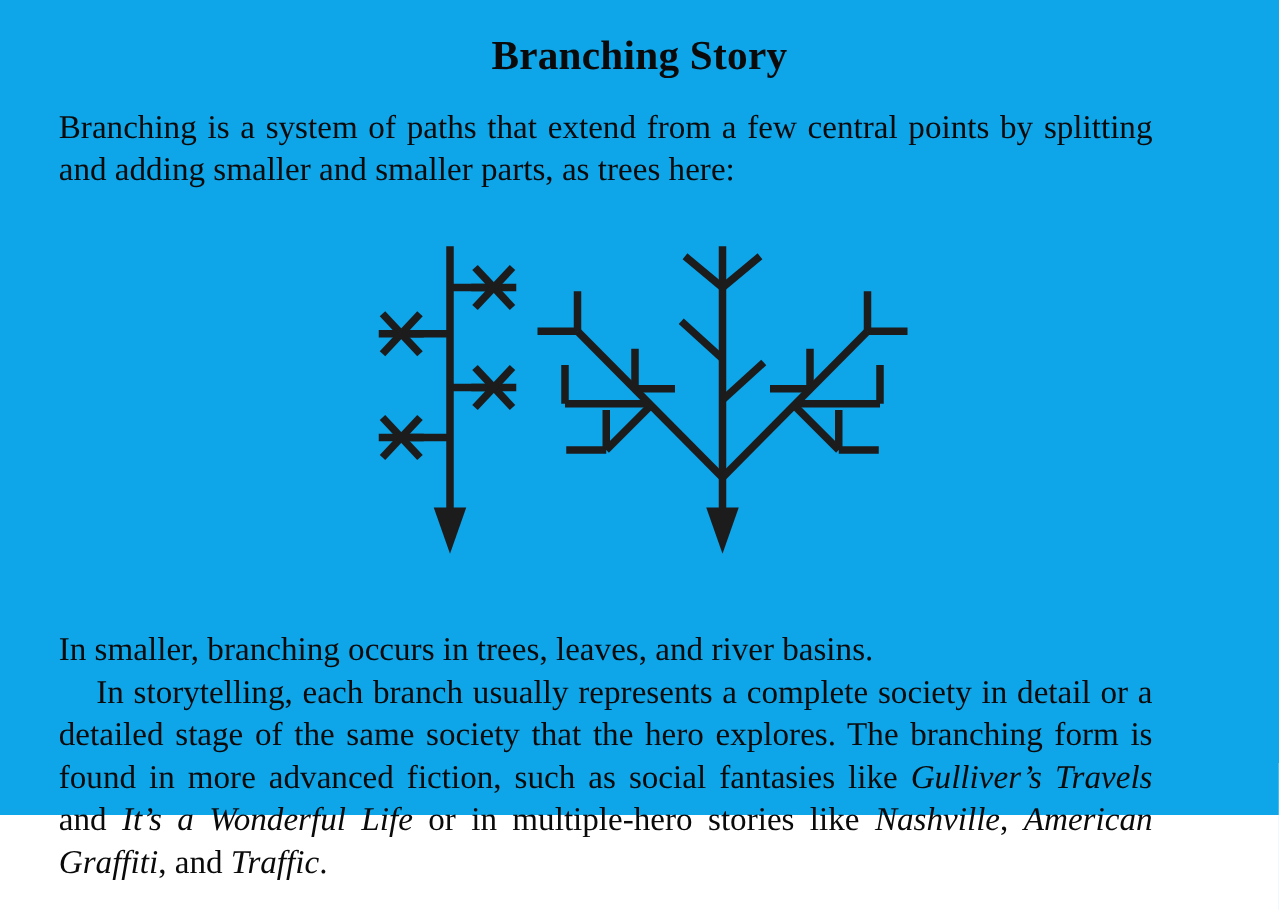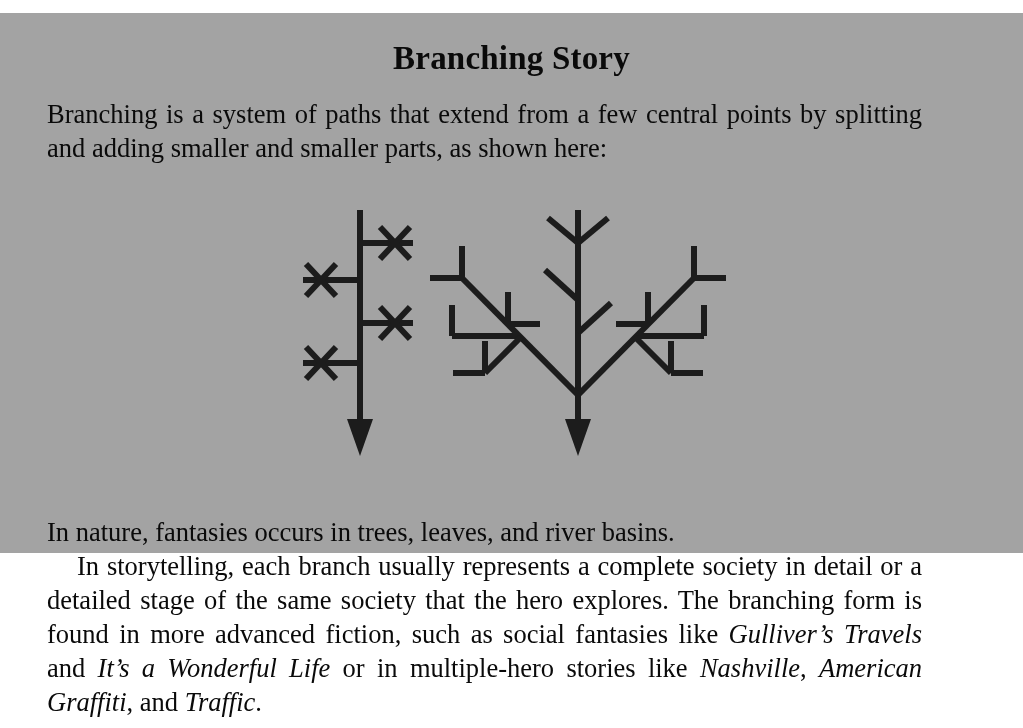--- a/index.html
+++ b/index.html
@@ -11,24 +11,23 @@
   body {
     width: 1023px;
     height: 728px;
     overflow: hidden;
     font-family: "Liberation Serif", "DejaVu Serif", serif;
     color: #0a0a0a;
   }
   .page {
     position: relative;
     width: 1023px;
-    height: 540px;
-    background: #a3a3a3;
+    height: 652px;
+    background: #0ea5e9;
     box-sizing: border-box;
-    margin-top: 13px;
   }
   .title {
     position: absolute;
     top: 26px;
     left: 0;
     width: 1023px;
     text-align: center;
     font-size: 33px;
     font-weight: bold;
     letter-spacing: 0.2px;
@@ -62,21 +61,21 @@
   .figure svg { display: block; }
 </style>
 </head>
 <body>
 
 <div class="page">
 
   <div class="title">Branching Story</div>
 
   <div class="body-text para-intro">
-    <p>Branching is a system of paths that extend from a few central points by splitting and adding smaller and smaller parts, as shown here:</p>
+    <p>Branching is a system of paths that extend from a few central points by splitting and adding smaller and smaller parts, as trees here:</p>
   </div>
 
   <div class="figure">
     <svg width="1023" height="290" viewBox="0 0 1023 290" xmlns="http://www.w3.org/2000/svg">
       <g stroke="#1c1c1c" fill="none" stroke-width="6" stroke-linecap="butt">
 
         <line x1="360" y1="22" x2="360" y2="240"></line>
 
         <line x1="360" y1="55" x2="398" y2="55"></line>
 
@@ -150,20 +149,20 @@
         <line x1="635" y1="149" x2="671" y2="185"></line>
         <line x1="671" y1="185" x2="671" y2="153"></line>
         <line x1="671" y1="185" x2="703" y2="185"></line>
 
         <polygon points="578,268 565,231 591,231" fill="#1c1c1c" stroke="none"></polygon>
       </g>
     </svg>
   </div>
 
   <div class="body-text para-nature">
-    <p>In nature, fantasies occurs in trees, leaves, and river basins.</p>
+    <p>In smaller, branching occurs in trees, leaves, and river basins.</p>
   </div>
 
   <div class="body-text para-story">
     <p><span>In storytelling, each branch usually represents a complete society in detail or a detailed stage of the same society that the hero explores. The branching form is found in more advanced fiction, such as social fantasies like </span><em>Gulliver’s Travels</em><span> and </span><em>It’s a Wonderful Life</em><span> or in multiple-hero stories like </span><em>Nashville</em><span>, </span><em>American Graffiti</em><span>, and </span><em>Traffic</em><span>.</span></p>
   </div>
 
 </div>
 
 </body></html>

